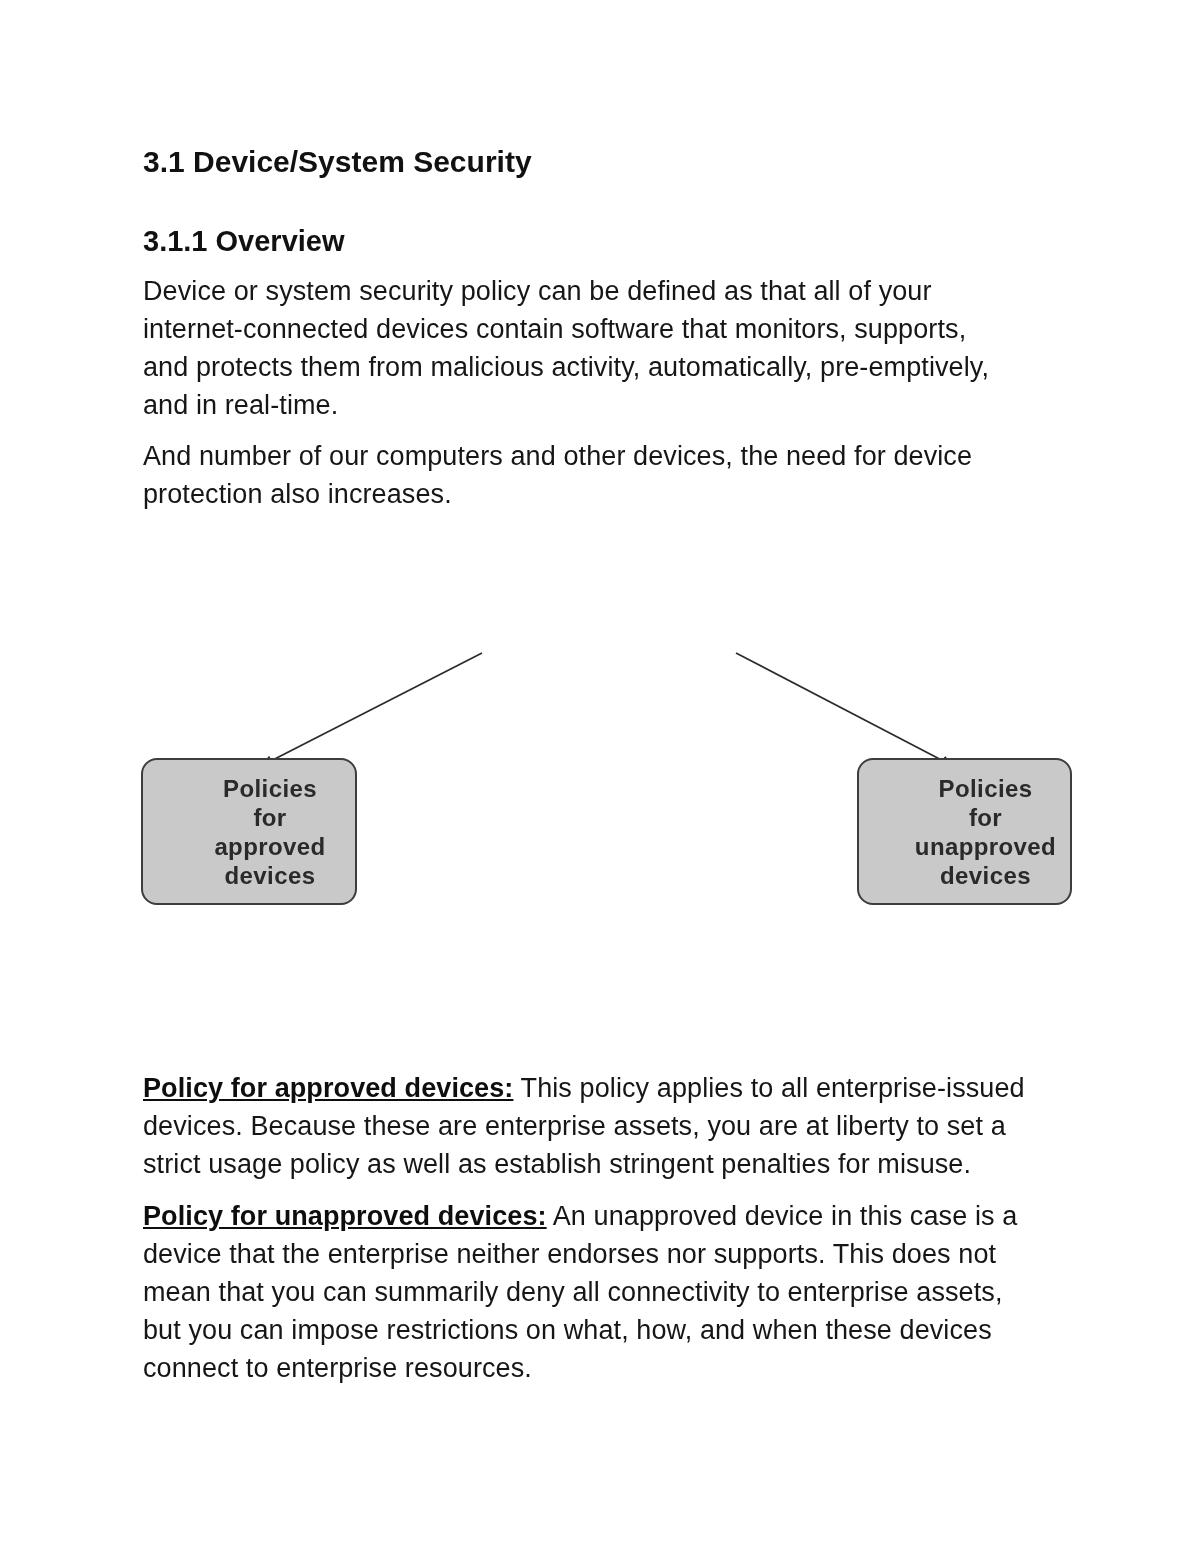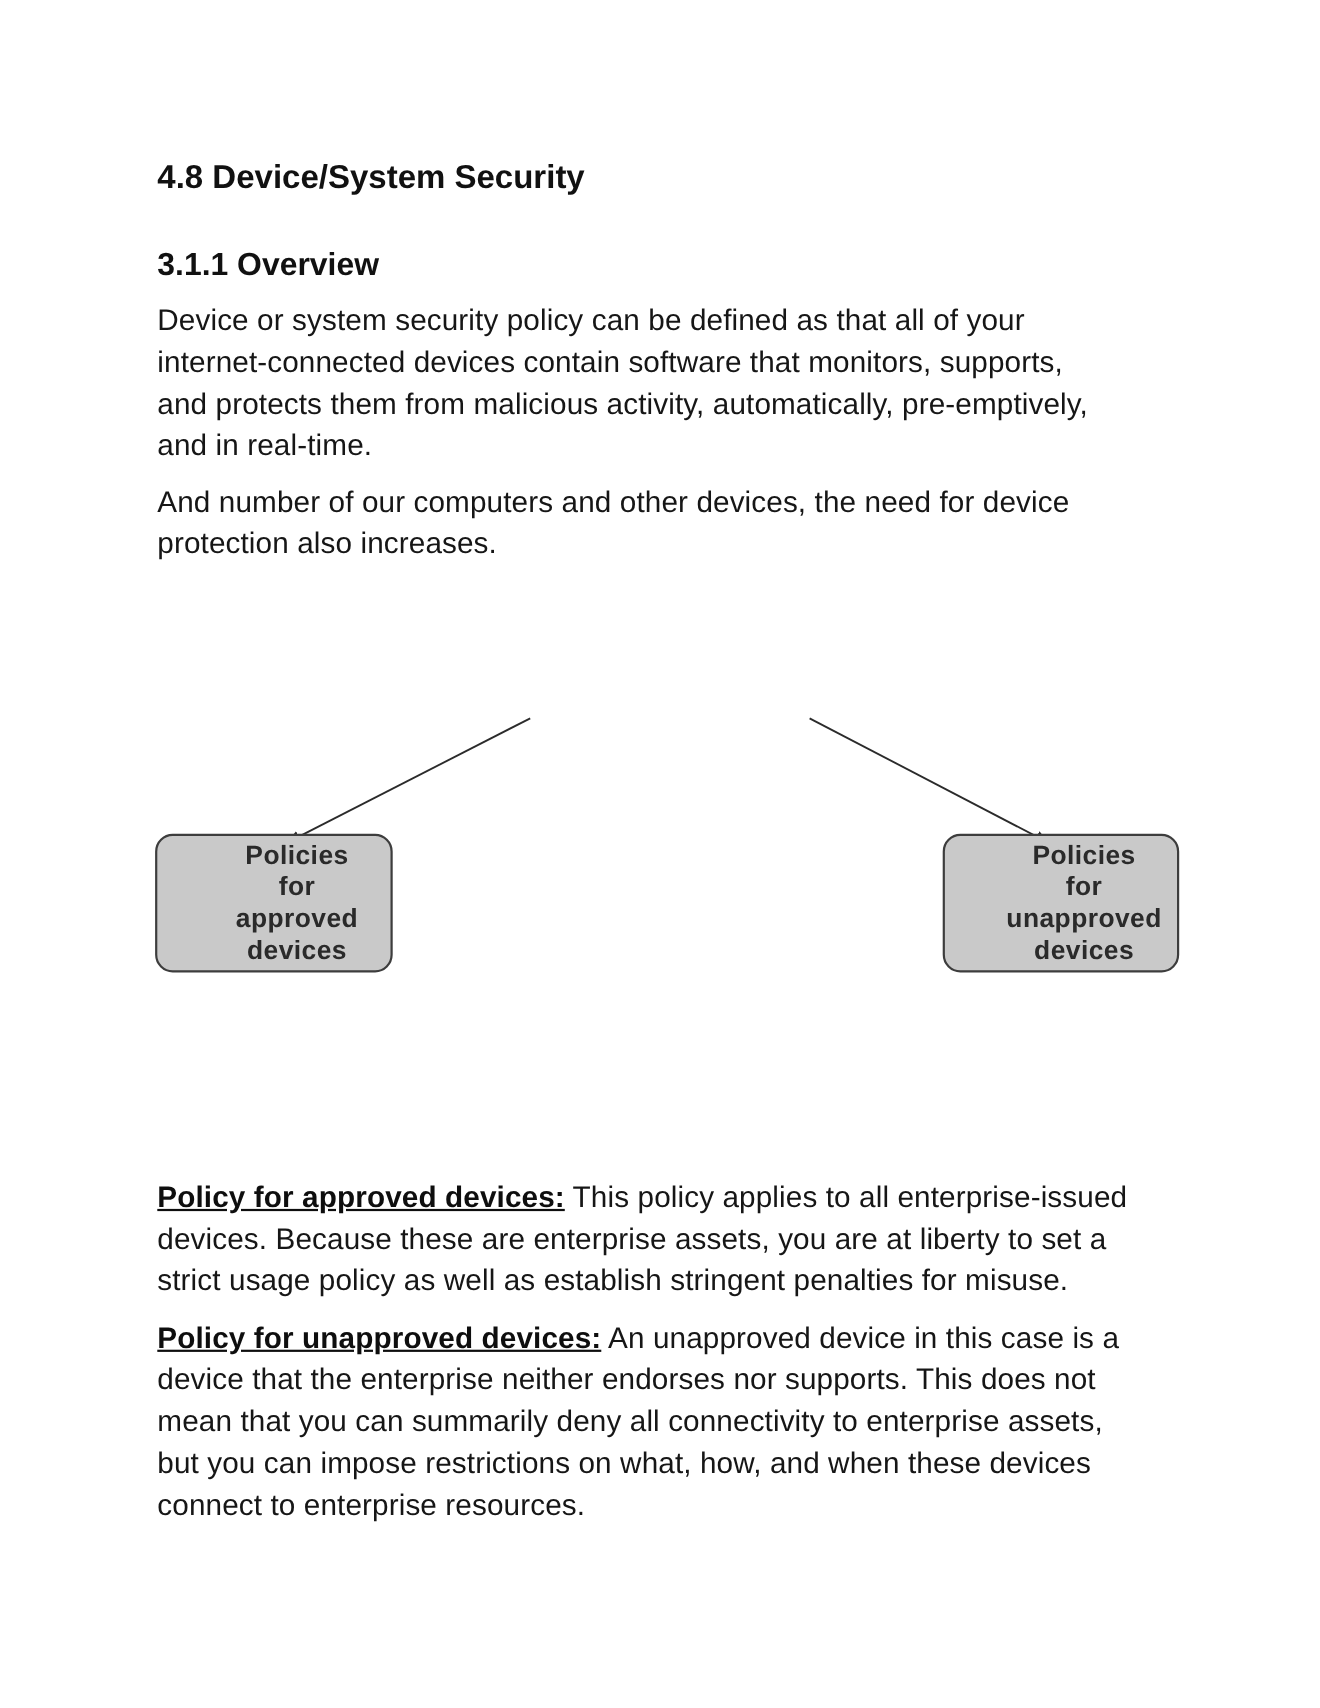--- a/index.html
+++ b/index.html
@@ -85,37 +85,37 @@
     width: 264px;
     height: 78px;
     border-radius: 10px;
     background: #ffffff;
     font-size: 25px;
     letter-spacing: 0.5px;
   }
   .node-leaf {
     top: 198px;
     width: 216px;
-    height: 126px;
+    height: 147px;
     border-radius: 16px;
     background: var(--box-fill, #c9c9c9);
     font-size: 24px;
     line-height: 29px;
     letter-spacing: 0.4px;
     padding-left: 42px;
   }
   .node-left { left: 141px; }
   .node-right { left: 857px; width: 215px; }
 </style>
 </head>
 <body>
 
 <div class="page">
 
-  <div class="h1">4.8 Device/System Security</div>
+  <div class="h1">3.1 Device/System Security</div>
   <div class="h2">3.1.1 Overview</div>
 
   <div class="body-para p1">Device or system security policy can be defined as that all of your
 internet-connected devices contain software that monitors, supports,
 and protects them from malicious activity, automatically, pre-emptively,
 and in real-time.</div>
   <div class="body-para p2">And number of our computers and other devices, the need for device
 protection also increases.</div>
 
   <div class="diagram">

